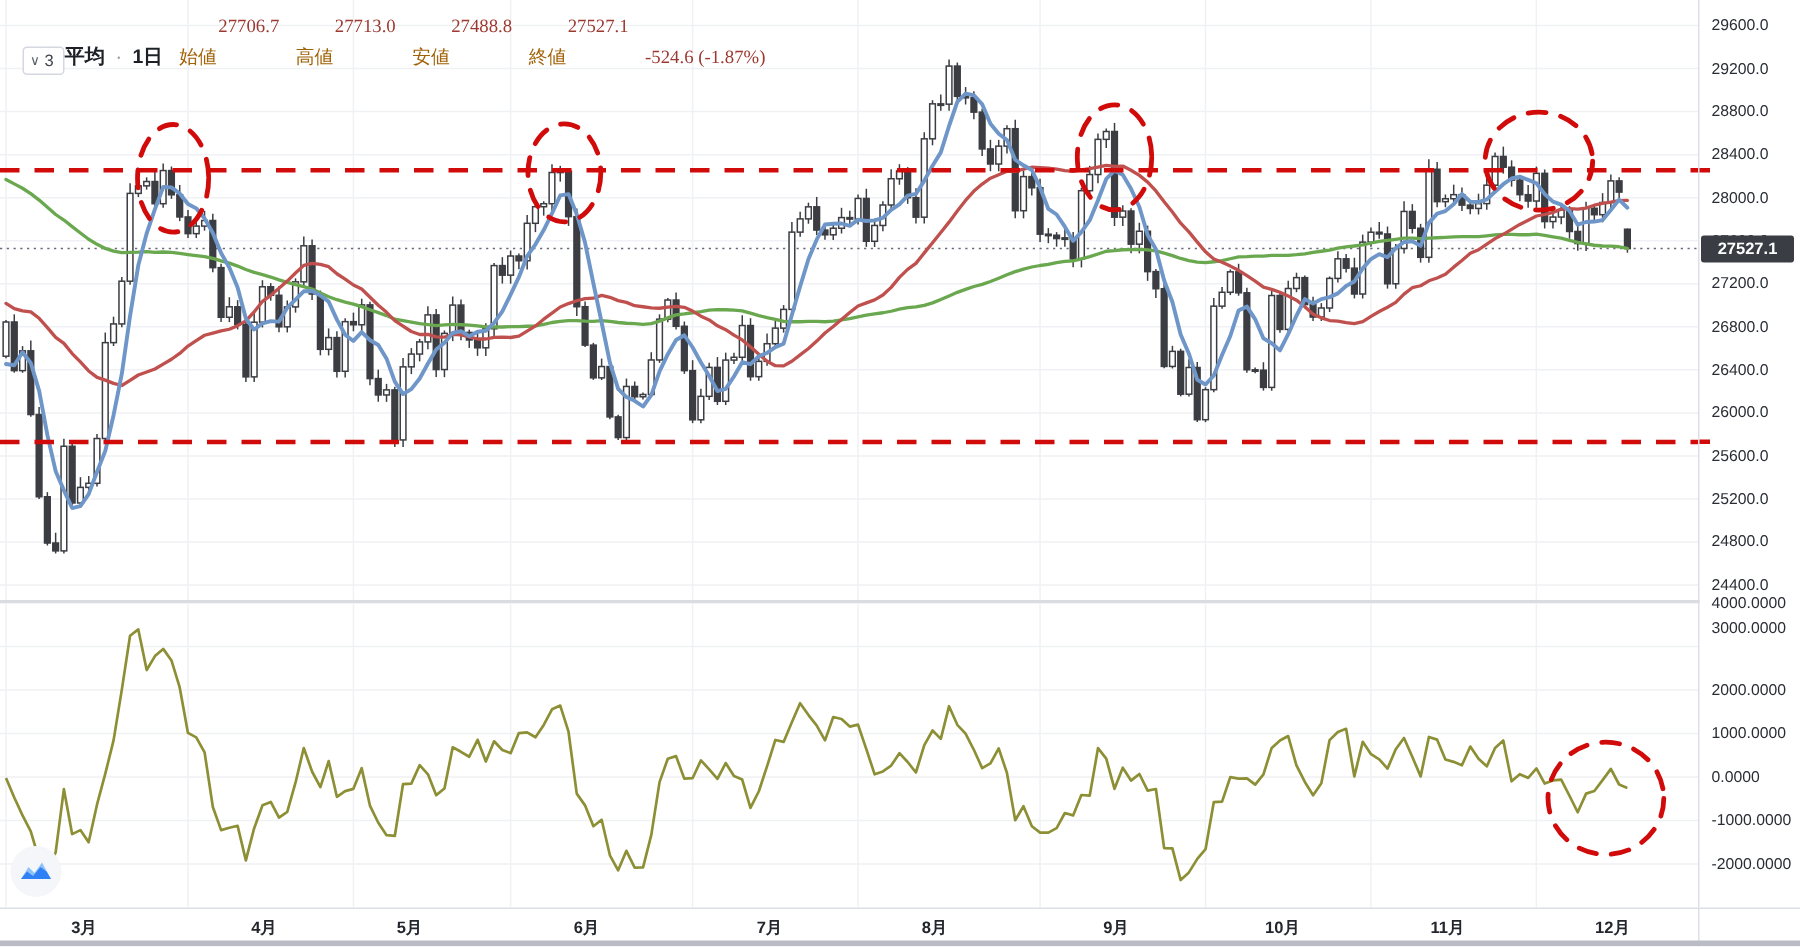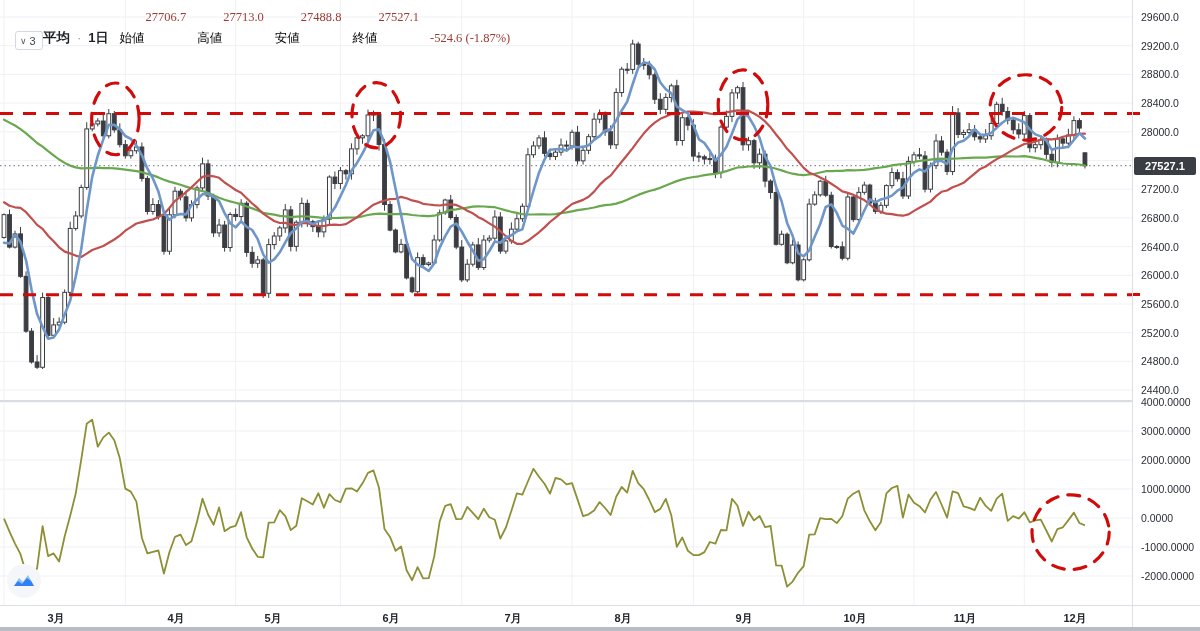--- a/index.html
+++ b/index.html
@@ -6,21 +6,21 @@
   #app{position:relative;width:1200px;height:631px;background:#ffffff;overflow:hidden;
        font-family:"Liberation Sans","DejaVu Sans",sans-serif;-webkit-font-smoothing:antialiased;}
   #chart-svg{position:absolute;left:0;top:0;}
   
   .hdr{position:absolute;left:16px;top:10px;display:flex;align-items:baseline;gap:7px;
        font-size:13px;color:#1d2026;white-space:nowrap;z-index:30;}
   .hdr .sym{font-weight:700;font-size:13.5px;}
   .hdr .dot{color:#8a8e99;}
   .hdr .itv{font-weight:700;}
   .hdr .grp{margin-left:4px;display:flex;gap:7px;font-size:12.5px;}
-  .hdr .lbl{color:#000000;margin-top:20px;}
+  .hdr .lbl{color:#a16207;margin-top:20px;}
   .hdr .val{color:#9c3a32;font-family:Liberation Serif, serif;}
   .pill{position:absolute;left:15px;top:31px;height:17px;padding:0 6px 0 4px;border:1px solid #d5d8e0;
         border-radius:3px;background:#fff;display:flex;align-items:center;gap:3px;font-size:11px;
         color:#42454d;z-index:30;cursor:pointer;}
   .pill .chev{font-size:9px;color:#585c66;}
   
   .tick{position:absolute;left:1141px;transform:translateY(-50%);font-size:10.5px;color:#2a2d35;z-index:5;text-align:center;}
   .mon{position:absolute;top:611px;transform:translateX(-50%);font-size:11px;font-weight:600;color:#23262d;z-index:5;margin-left:45px;}
   .tag{position:absolute;left:1134px;width:62px;height:18px;background:#3a3d44;color:#fff;
        font-size:11px;font-weight:700;line-height:18px;text-align:center;border-radius:2px;z-index:20;}
@@ -559,21 +559,21 @@
       <div class="tick" style="top:160.5px">27600.0</div>
       <div class="tick" style="top:189.2px">27200.0</div>
       <div class="tick" style="top:217.9px">26800.0</div>
       <div class="tick" style="top:246.6px">26400.0</div>
       <div class="tick" style="top:275.3px">26000.0</div>
       <div class="tick" style="top:304.0px">25600.0</div>
       <div class="tick" style="top:332.7px">25200.0</div>
       <div class="tick" style="top:361.4px">24800.0</div>
       <div class="tick" style="top:390.1px">24400.0</div>
       <div class="tick" style="top:402.0px">4000.0000</div>
-      <div class="tick" style="top:431.0px">3000.0000</div>
+      <div class="tick" style="top:419px">3000.0000</div>
       <div class="tick" style="top:460.0px">2000.0000</div>
       <div class="tick" style="top:489.0px">1000.0000</div>
       <div class="tick" style="top:518.0px">0.0000</div>
       <div class="tick" style="top:547.0px">-1000.0000</div>
       <div class="tick" style="top:576.0px">-2000.0000</div>
       <div class="mon" style="left:11px">3月</div>
       <div class="mon" style="left:131px">4月</div>
       <div class="mon" style="left:228px">5月</div>
       <div class="mon" style="left:346px">6月</div>
       <div class="mon" style="left:468px">7月</div>

